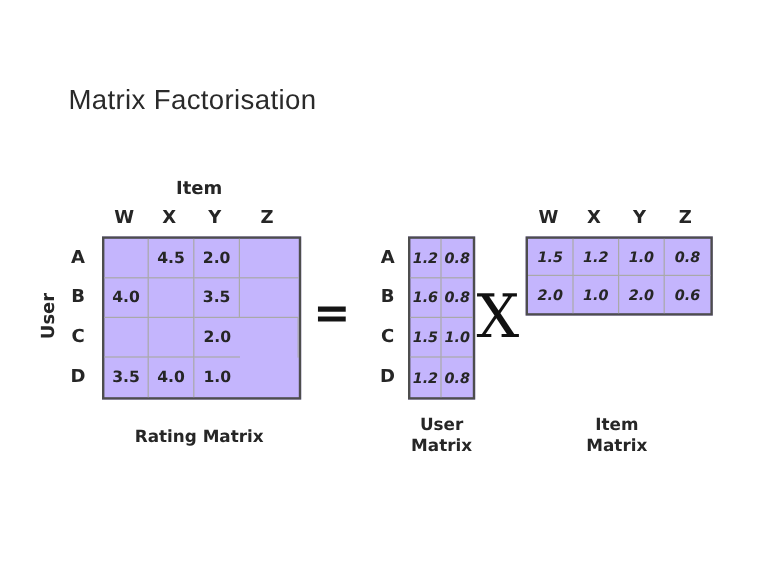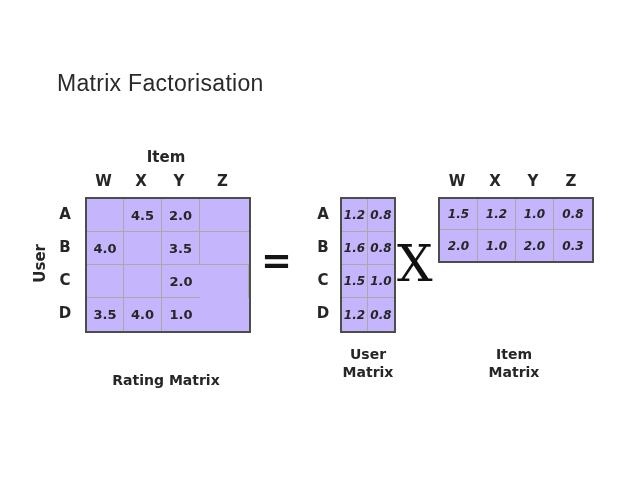--- a/index.html
+++ b/index.html
@@ -42,21 +42,21 @@
   .rowheads{position:absolute;display:grid;grid-auto-rows:33px;}
   .rating-rowheads{left:52px;top:197px;width:26px;}
   .user-rowheads{left:312px;top:197px;width:22px;}
   .rowheads span{display:flex;align-items:center;justify-content:center;font-weight:600;font-size:15px;}
   
   .axis-item{position:absolute;left:85px;top:148px;width:162px;text-align:center;font-weight:600;font-size:15px;}
   .axis-user{position:absolute;left:30px;top:197px;height:133px;width:20px;display:flex;align-items:center;justify-content:center;}
   .axis-user span{writing-mode:vertical-rl;transform:rotate(180deg);font-weight:600;font-size:15px;white-space:nowrap;}
   
   .caption{position:absolute;text-align:center;font-weight:600;font-size:14px;line-height:18px;}
-  .caption-rating{left:66px;top:355px;width:200px;margin-top:16px;}
+  .caption-rating{left:66px;top:355px;width:200px;}
   .caption-user{left:318px;top:345px;width:100px;}
   .caption-item{left:464px;top:345px;width:100px;}
   
   .op-equals{
     position:absolute;left:261px;top:242px;
     font-weight:700;font-size:37px;line-height:37px;color:#141414;
     font-family:"DejaVu Sans",sans-serif;
   }
   .op-times{
     position:absolute;left:397px;top:238px;
@@ -146,21 +146,21 @@
   </div>
 
   <div class="grid item-grid">
     <div class="cell">1.5</div>
     <div class="cell">1.2</div>
     <div class="cell">1.0</div>
     <div class="cell lc">0.8</div>
     <div class="cell lr">2.0</div>
     <div class="cell lr">1.0</div>
     <div class="cell lr">2.0</div>
-    <div class="cell lr lc">0.3</div>
+    <div class="cell lr lc">0.6</div>
   </div>
 
   <div class="caption caption-item">
     <div>Item</div>
     <div>Matrix</div>
   </div>
 
 </div>
 
 </body></html>

